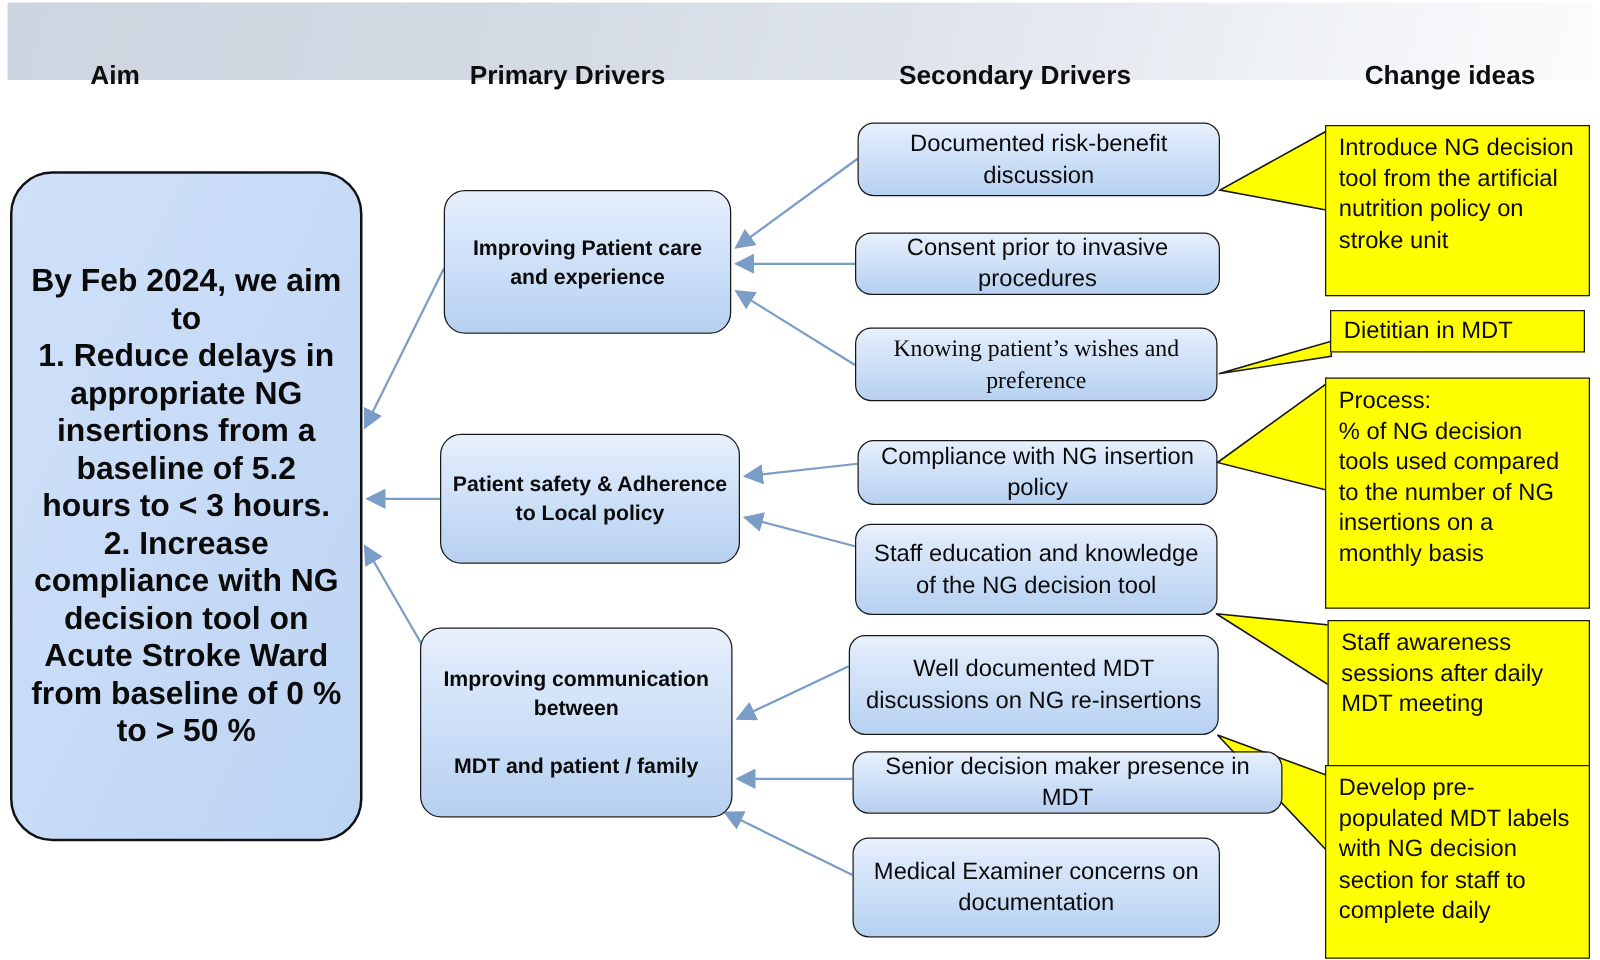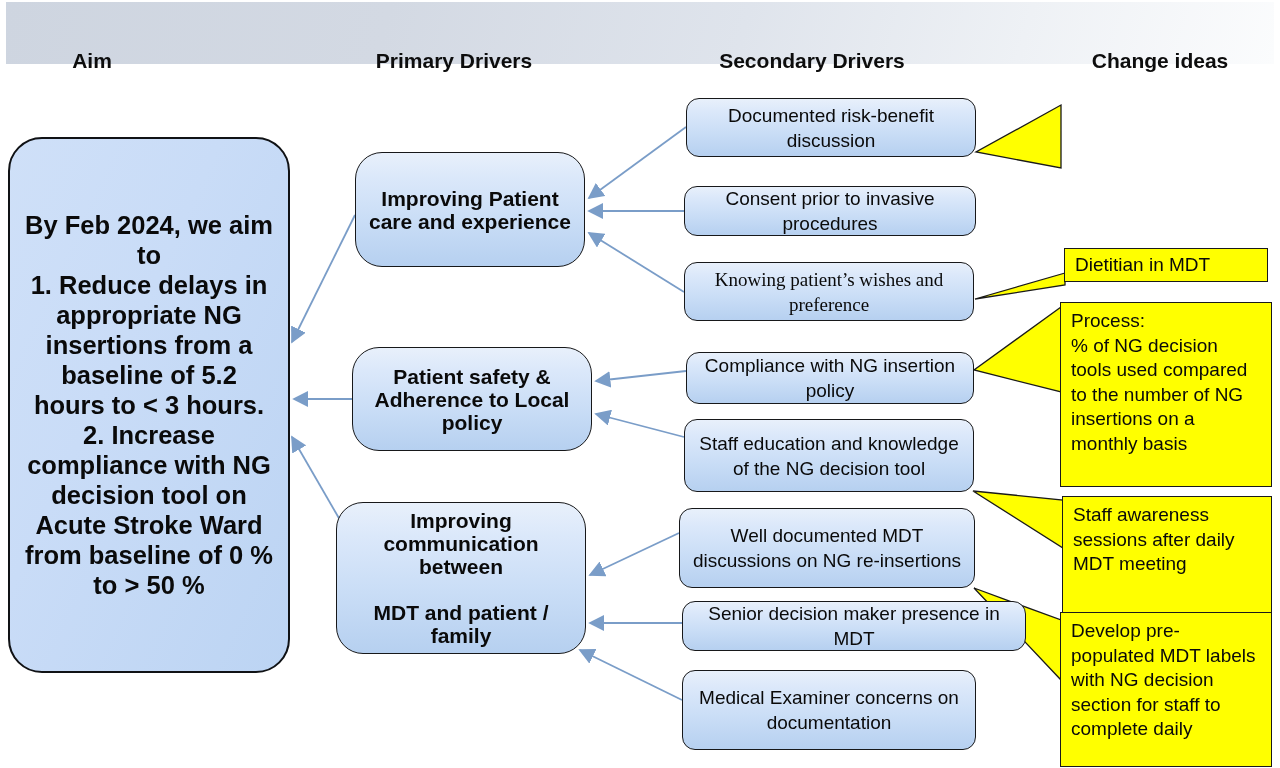--- a/index.html
+++ b/index.html
@@ -43,22 +43,22 @@
     left:8px;top:137px;width:282px;height:536px;
     border-radius:34px;
     font-weight:bold;font-size:25.5px;line-height:30px;
     background:linear-gradient(115deg,#cfe0f8 0%,#c9dcf7 40%,#bcd4f3 100%);
     border:2px solid #101215;
   }
   #aim-box .txt{padding:0 14px;}
 
   
   .primary{
-    border-radius:27px;
-    font-weight:bold;font-size:21px;line-height:23px;
+    border-radius:17px;
+    font-weight:bold;font-size:17px;line-height:23px;
   }
   #pd-1{left:355px;top:152px;width:230px;height:115px;}
   #pd-2{left:352px;top:347px;width:240px;height:104px;align-items:center;}
   #pd-3{left:336px;top:502px;width:250px;height:152px;}
 
   
   .secondary{
     border-radius:13px;
     font-weight:normal;font-size:19px;line-height:25px;
   }
@@ -175,20 +175,23 @@
   <div class="bluebox secondary" id="sd-6">
     <div class="txt">Well documented MDT discussions on NG re-insertions</div>
   </div>
   <div class="bluebox secondary" id="sd-7">
     <div class="txt">Senior decision maker presence in MDT</div>
   </div>
   <div class="bluebox secondary" id="sd-8">
     <div class="txt">Medical Examiner concerns on documentation</div>
   </div>
 
+  <div class="callout" id="ci-1">
+    <span class="ci-line">Introduce NG decision tool from the artificial nutrition policy on stroke unit</span>
+  </div>
   <div class="callout" id="ci-2">
     <span class="ci-line">Dietitian in MDT</span>
   </div>
   <div class="callout" id="ci-3">
     <span class="ci-line" style="white-space: pre-line;">Process:
 % of NG decision tools used compared to the number of NG insertions on a monthly basis</span>
   </div>
   <div class="callout" id="ci-4">
     <span class="ci-line">Staff awareness sessions after daily MDT meeting</span>
   </div>

